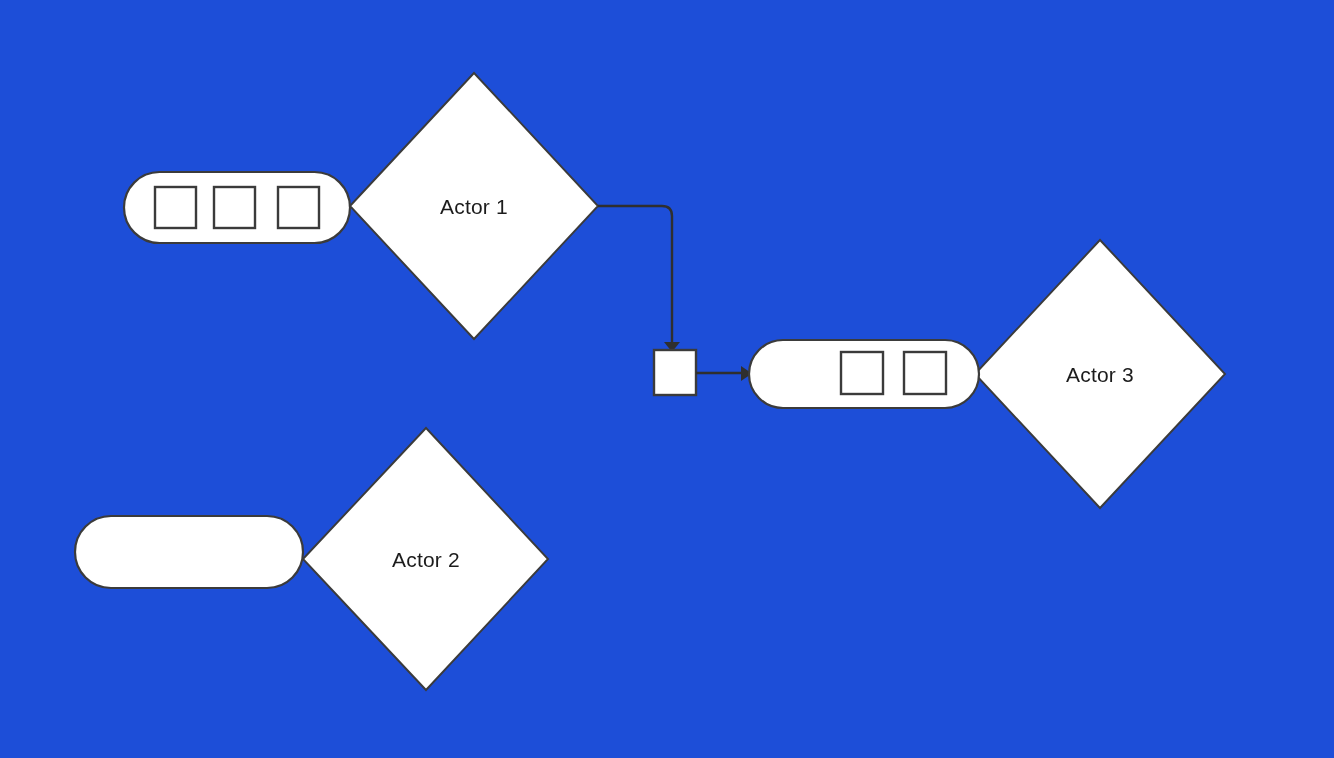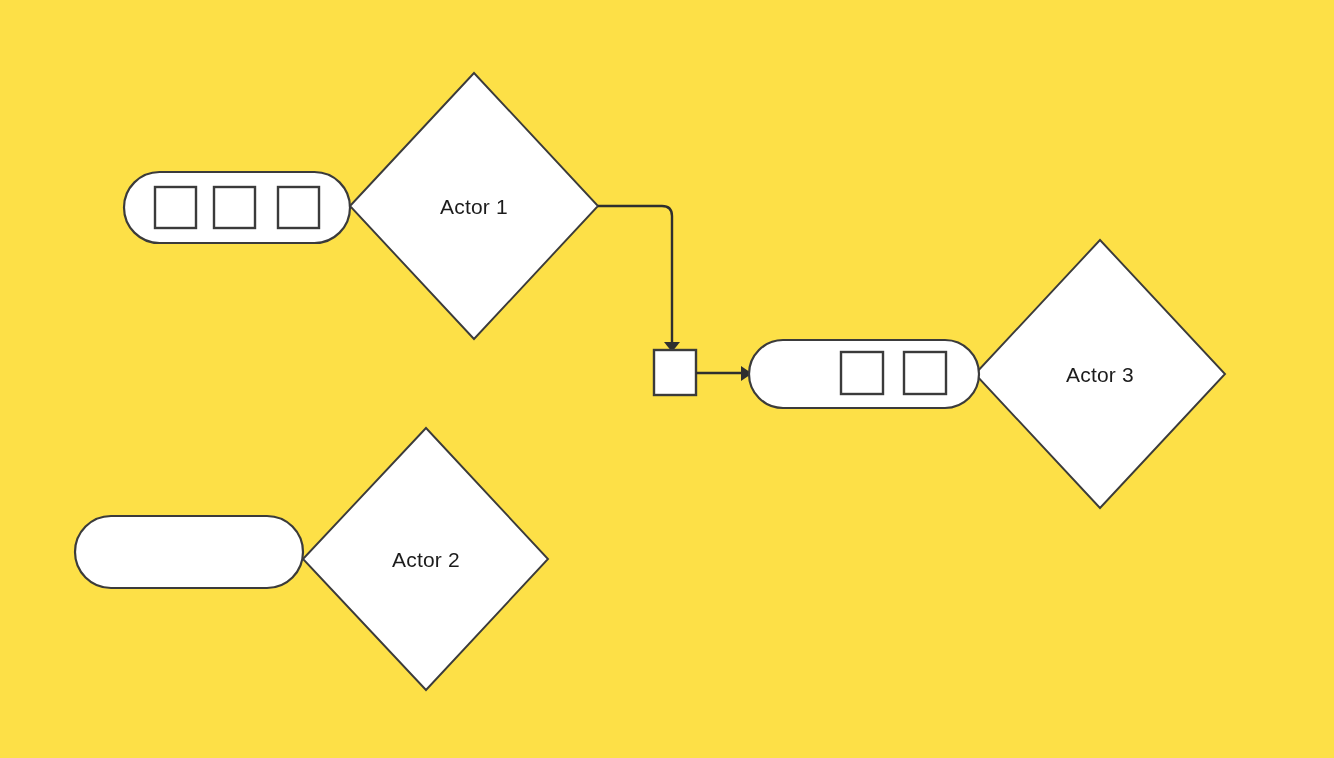--- a/index.html
+++ b/index.html
@@ -8,21 +8,21 @@
     padding: 0;
     background: #ffffff;
   }
   body {
     font-family: "Liberation Sans", sans-serif;
   }
   #canvas {
     position: relative;
     width: 1334px;
     height: 758px;
-    background: #fde047;
+    background: #1d4ed8;
     overflow: hidden;
   }
   #diagram-svg {
     position: absolute;
     left: 0;
     top: 0;
     width: 1334px;
     height: 758px;
     display: block;
   }

